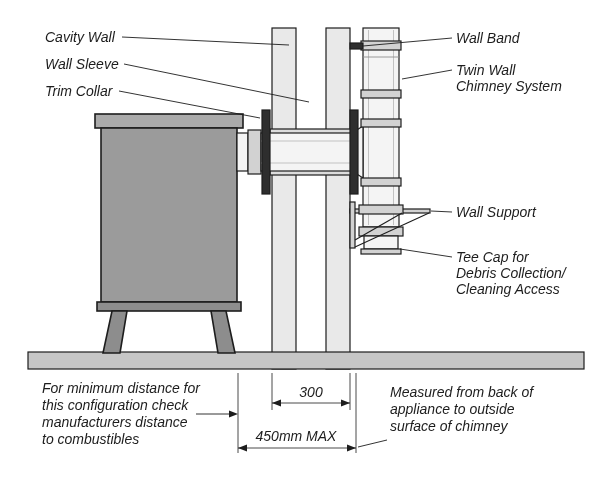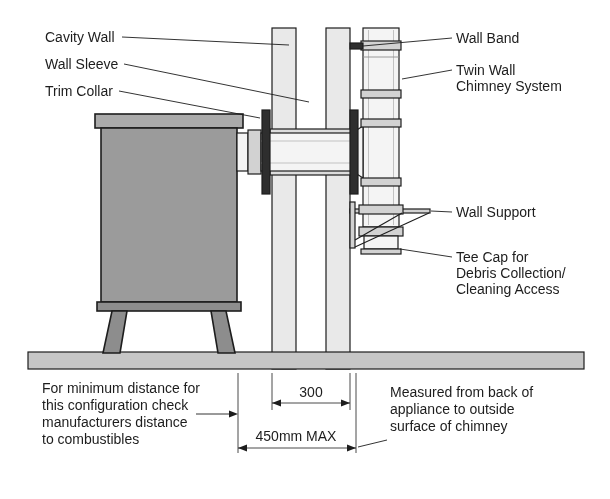--- a/index.html
+++ b/index.html
@@ -1,16 +1,16 @@
 <!DOCTYPE html>
 <html><head>
 <meta charset="utf-8">
 <style>
   html,body{margin:0;padding:0;background:#ffffff;}
-  .stage{width:610px;height:499px;background:#ffffff;overflow:hidden;}
+  .stage{width:610px;height:499px;background:#ffffff;overflow:hidden;font-style:italic;}
   .lbl{font-family:"Liberation Sans",sans-serif;font-size:14px;fill:#1d1d1d;}
   .outline{stroke:#1d1d1d;stroke-width:1.2;}
   .bold-outline{stroke:#1d1d1d;stroke-width:1.6;}
   .leader{stroke:#1d1d1d;stroke-width:0.9;fill:none;}
   .thin{stroke:#1d1d1d;stroke-width:0.8;fill:none;}
   .brace{stroke:#1d1d1d;stroke-width:1.1;fill:none;}
   .seam{stroke:#8f8f8f;stroke-width:0.9;}
   .innerline{stroke:#bcbcbc;stroke-width:0.9;}
   .arrow{fill:#1d1d1d;stroke:none;}
 </style>

